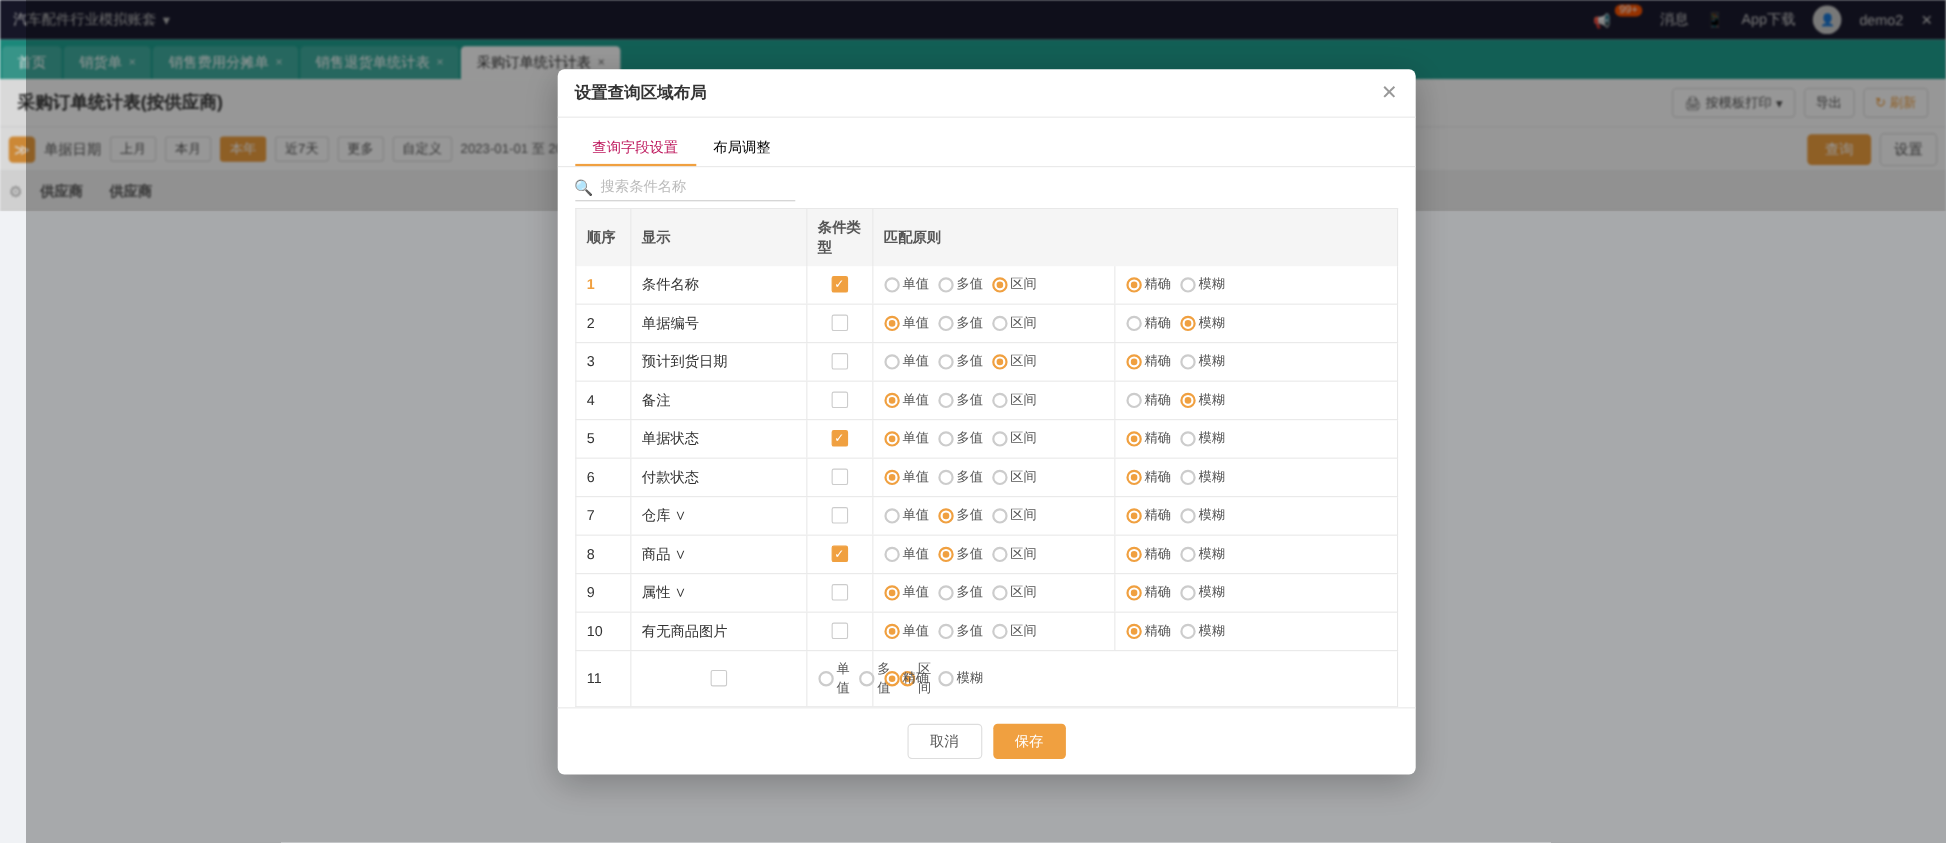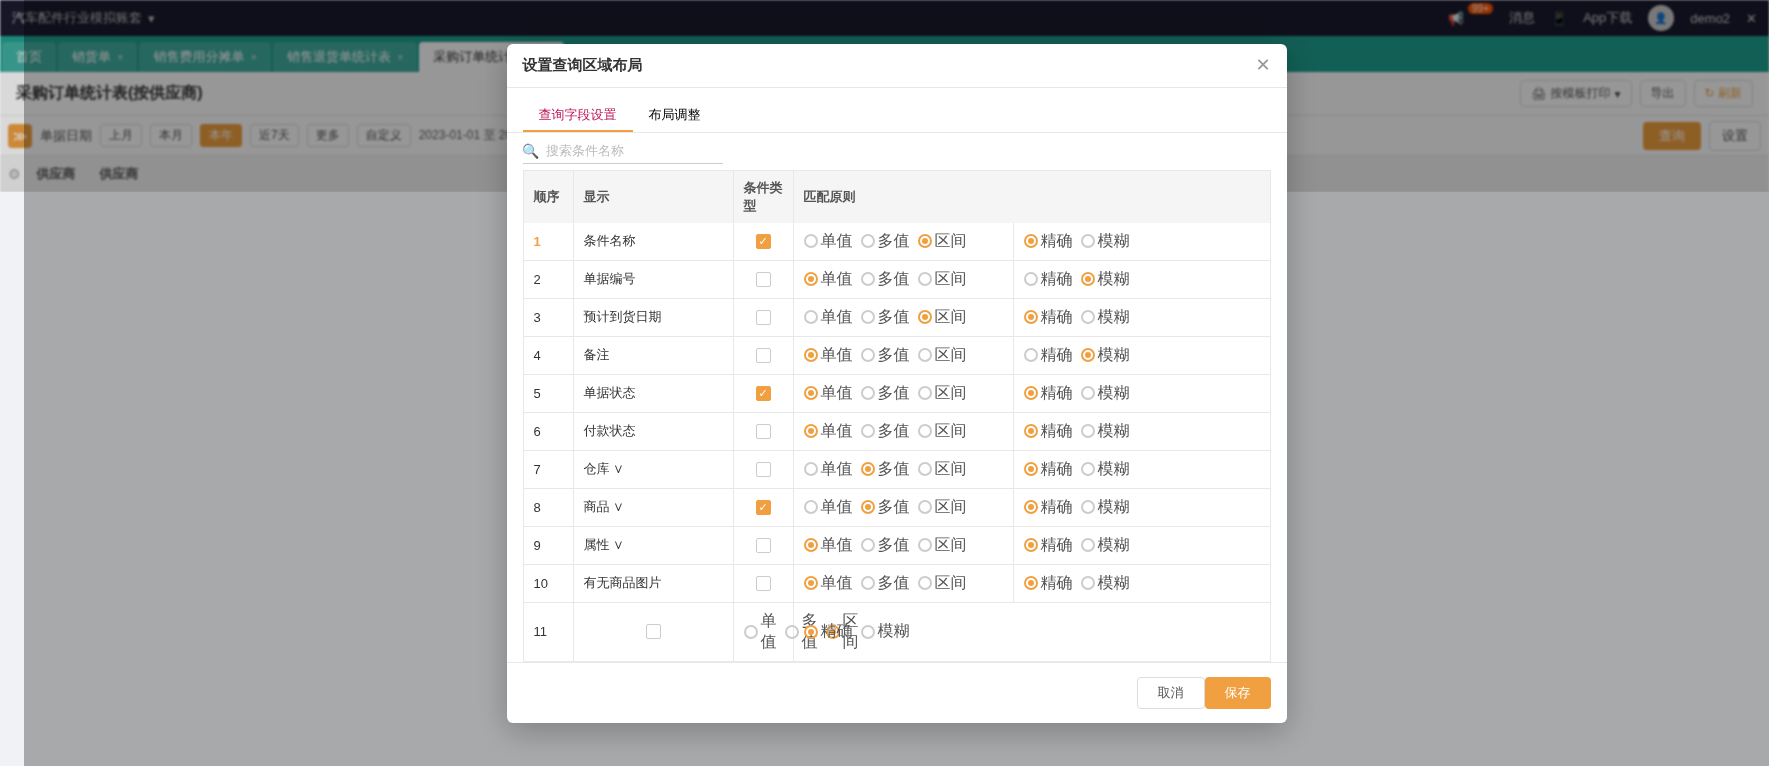--- a/index.html
+++ b/index.html
@@ -201,21 +201,21 @@
       display: grid;
       grid-template-columns: 50px 160px 60px 220px 220px;
       border: 1px solid #e8e8e8;
       border-top: none;
       font-size: 13px;
       color: #333;
     }
 
     
     .radio-group { display: flex; align-items: center; gap: 8px; }
-    .radio-item { display: flex; align-items: center; gap: 3px; cursor: pointer; font-size: 16px; color: #555; justify-content: center; }
+    .radio-item { display: flex; align-items: center; gap: 3px; cursor: pointer; font-size: 12px; color: #555; justify-content: center; }
     .radio-circle {
       width: 14px; height: 14px; border-radius: 50%;
       border: 2px solid #ccc;
       display: flex; align-items: center; justify-content: center;
       flex-shrink: 0;
     }
     .radio-circle.checked { border-color: #f0a040; }
     .radio-circle.checked::after {
       content: ''; width: 6px; height: 6px; border-radius: 50%; background: #f0a040;
     }
@@ -228,22 +228,22 @@
     .checkbox-wrap.checked::after { content: '✓'; color: #fff; font-size: 11px; }
 
     
     .modal-table::-webkit-scrollbar { width: 6px; }
     .modal-table::-webkit-scrollbar-thumb { background: #ccc; border-radius: 3px; }
 
     
     .modal-footer {
       padding: 14px 16px;
       display: flex;
-      justify-content: flex-end;
-      gap: 0;
+      justify-content: center;
+      gap: 10px;
       border-top: 1px solid #e8e8e8;
     }
     .btn-cancel {
       padding: 6px 20px; border: 1px solid #ddd; background: #fff; color: #555;
       border-radius: 4px; cursor: pointer; font-size: 13px;
     }
     .btn-save {
       padding: 6px 20px; border: none; background: #f0a040; color: #fff;
       border-radius: 4px; cursor: pointer; font-size: 13px;
     }

